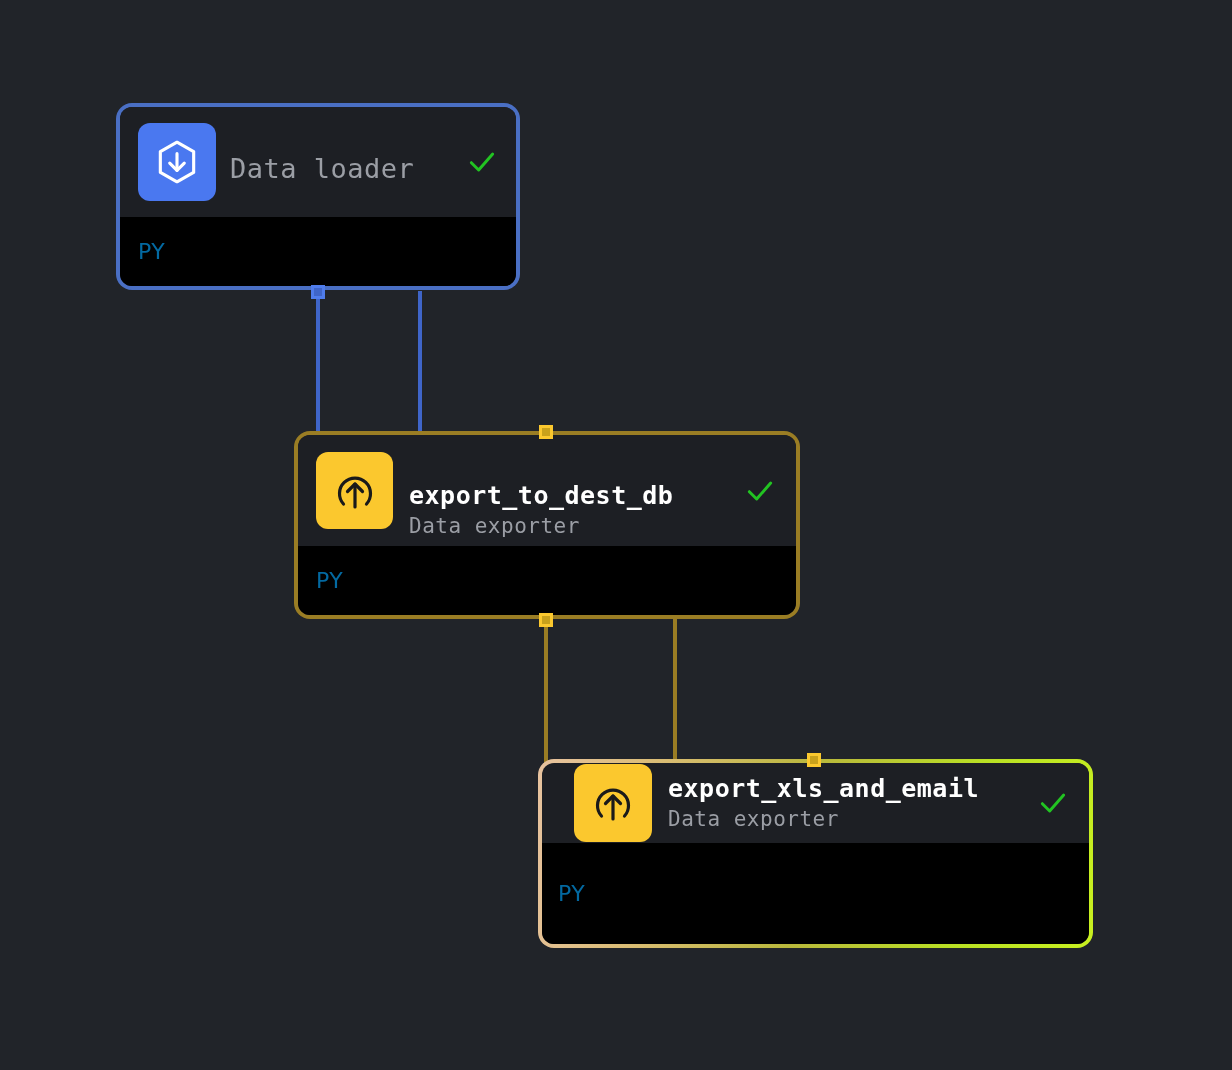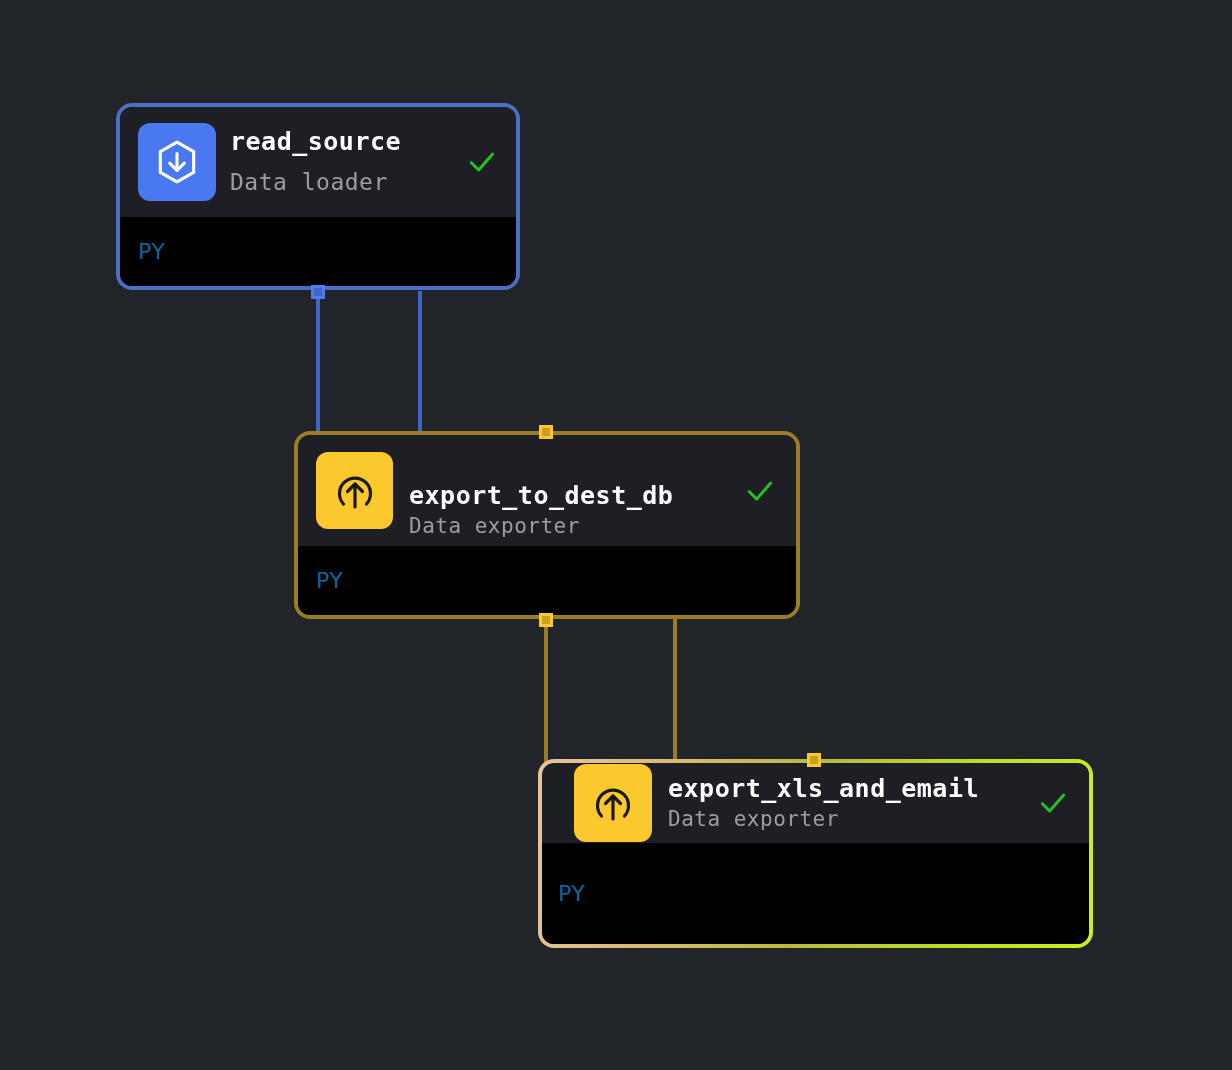--- a/index.html
+++ b/index.html
@@ -118,21 +118,21 @@
 
   
   #node-read-source {
     left: 116px; top: 103px;
     width: 404px; height: 187px;
     background: #4a6fc4;
   }
   #node-read-source .node-head { height: 110px; padding: 0 18px 0 18px; gap: 14px; }
   #node-read-source .icon-tile { width: 78px; height: 78px; background: #4a78f0; }
   #node-read-source .node-title { font-size: 25px; letter-spacing: 0.5px; }
-  #node-read-source .node-subtitle { font-size: 23px; letter-spacing: 0.5px; margin-top: 14px; }
+  #node-read-source .node-subtitle { font-size: 27px; letter-spacing: 0.5px; margin-top: 14px; }
   #node-read-source .node-foot { padding-left: 18px; }
   #node-read-source .lang-label { font-size: 22px; }
 
   
   #node-export-dest {
     left: 294px; top: 431px;
     width: 506px; height: 188px;
     background: #9a7d24;
   }
   #node-export-dest .node-head { height: 111px; padding: 0 20px 0 18px; gap: 16px; }
@@ -173,21 +173,20 @@
     <div class="node-inner">
       <div class="node-head">
         <div class="icon-tile">
           <svg width="50" height="50" viewBox="0 0 48 48" fill="none" stroke="#ffffff" stroke-width="3" stroke-linecap="round" stroke-linejoin="round">
             <path d="M24 5 L40 14 L40 34 L24 43 L8 34 L8 14 Z"></path>
             <path d="M24 16 L24 32"></path>
             <path d="M17 25 L24 32 L31 25"></path>
           </svg>
         </div>
         <div class="node-text">
-          <div class="node-title">read_source</div>
           <div class="node-subtitle">Data loader</div>
         </div>
         <div class="status-check">
           <svg width="32" height="32" viewBox="0 0 24 24" fill="none" stroke="#22c322" stroke-width="2.2" stroke-linecap="round" stroke-linejoin="round">
             <path d="M4 12.5 L9.5 18 L20 6"></path>
           </svg>
         </div>
       </div>
       <div class="node-foot">
         <span class="lang-label">PY</span>

